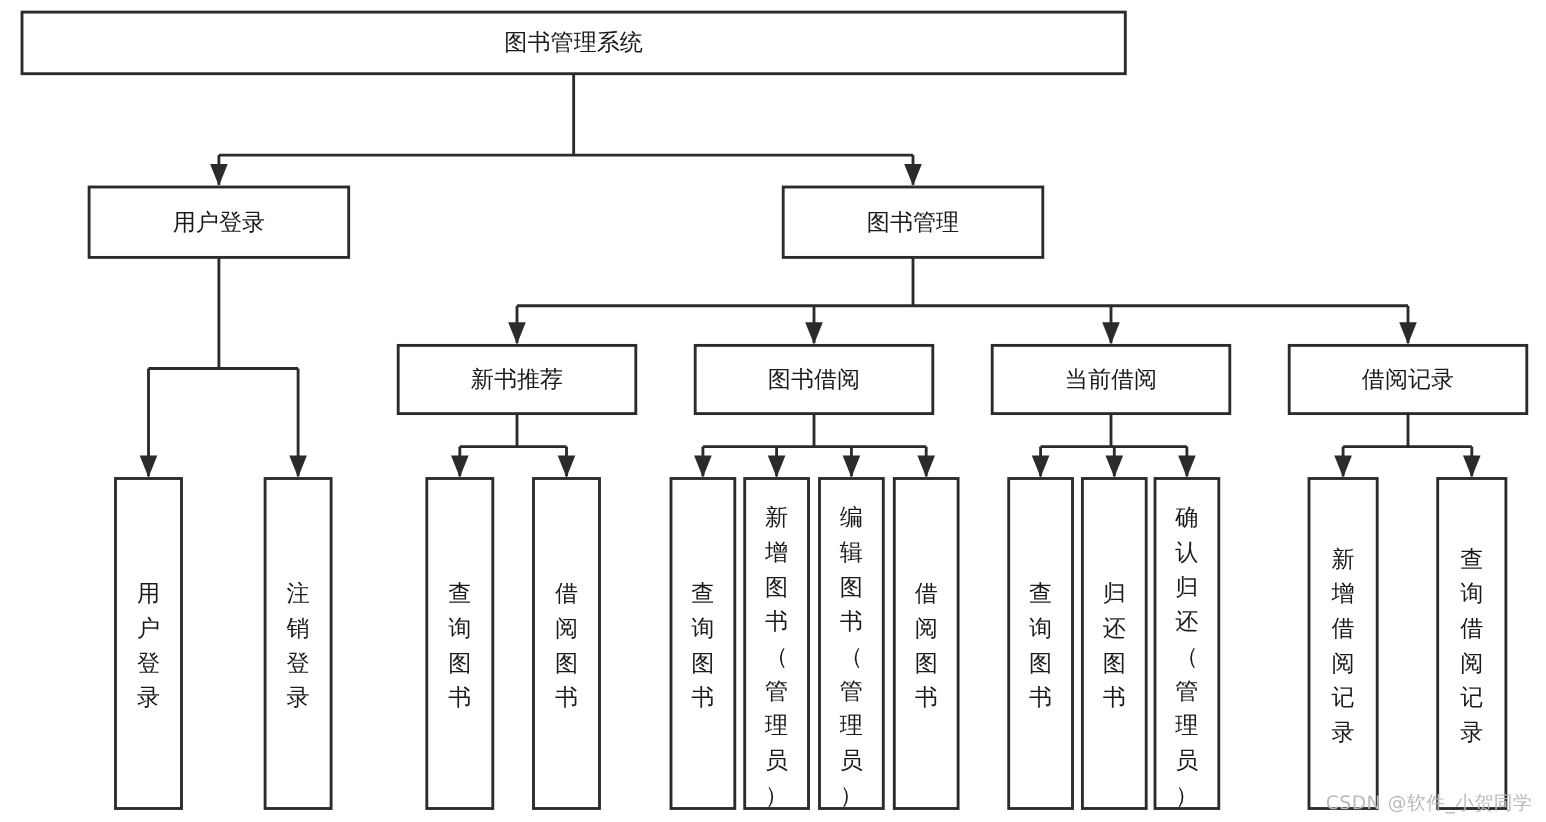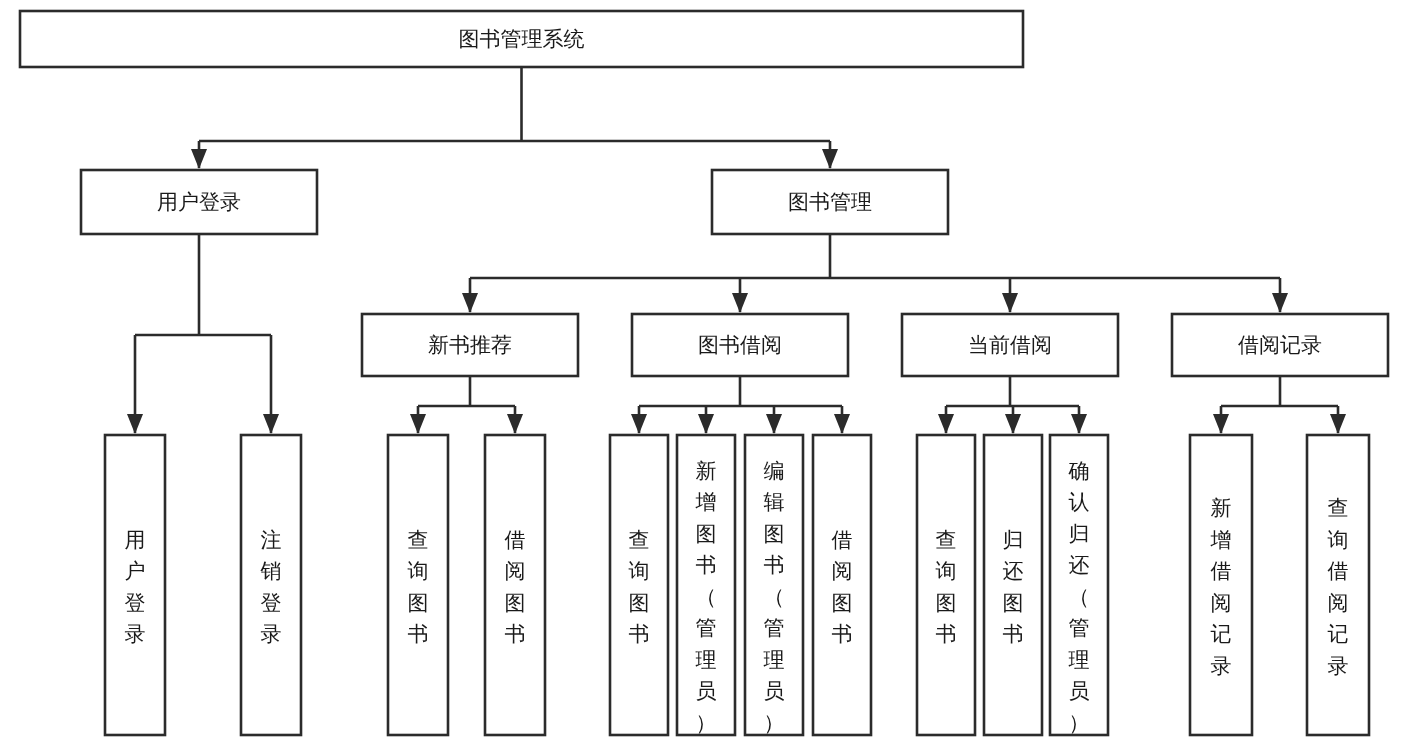--- a/index.html
+++ b/index.html
@@ -199,13 +199,14 @@
         <g>
           <rect class="node-box" x="1190" y="435" width="62" height="300"></rect>
           <text class="node-label-v" x="1221"><tspan x="1221" y="515.07">新</tspan><tspan x="1221" y="546.57">增</tspan><tspan x="1221" y="578.07">借</tspan><tspan x="1221" y="609.57">阅</tspan><tspan x="1221" y="641.07">记</tspan><tspan x="1221" y="672.57">录</tspan></text>
         </g>
         <g>
           <rect class="node-box" x="1307" y="435" width="62" height="300"></rect>
           <text class="node-label-v" x="1338"><tspan x="1338" y="515.07">查</tspan><tspan x="1338" y="546.57">询</tspan><tspan x="1338" y="578.07">借</tspan><tspan x="1338" y="609.57">阅</tspan><tspan x="1338" y="641.07">记</tspan><tspan x="1338" y="672.57">录</tspan></text>
         </g>
       </g>
   </svg>
+  <div class="watermark">CSDN @软件_小贺同学</div>
 </div>
 
 </body></html>

